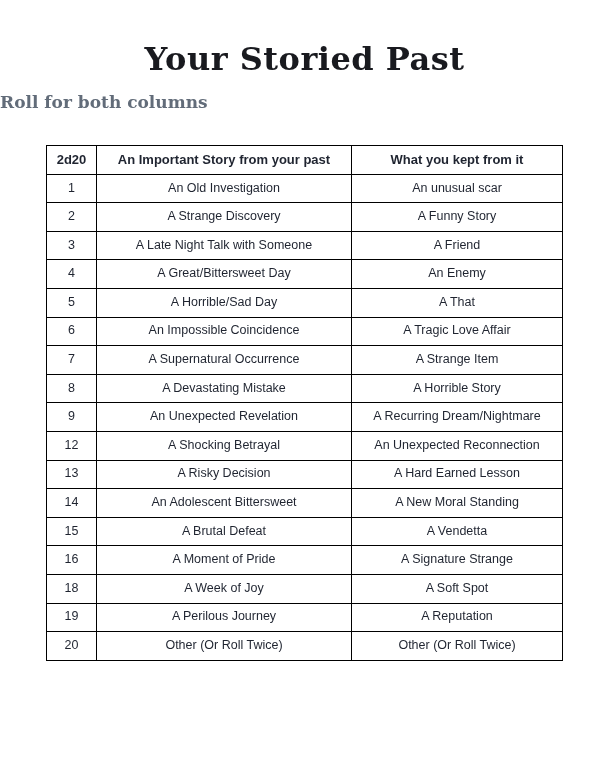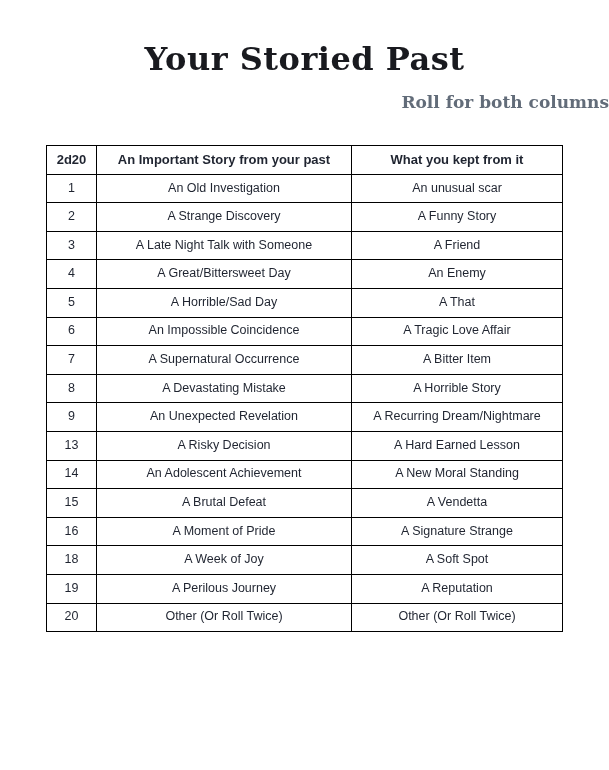--- a/index.html
+++ b/index.html
@@ -25,21 +25,21 @@
     text-align: center;
     font-family: "DejaVu Serif", serif;
     font-weight: 700;
     font-size: 32px;
     letter-spacing: 0.5px;
     color: #191a1f;
   }
   .page-subtitle {
     margin: 0;
     padding-top: 14px;
-    text-align: right;
+    text-align: left;
     font-family: "DejaVu Serif", serif;
     font-weight: 700;
     font-size: 17px;
     color: #626c79;
   }
   table.roll-table {
     border-collapse: collapse;
     table-layout: fixed;
     margin: 33px auto 0 auto;
     width: 516px;
@@ -114,40 +114,45 @@
         <td>A That</td>
       </tr>
       <tr>
         <td>6</td>
         <td>An Impossible Coincidence</td>
         <td>A Tragic Love Affair</td>
       </tr>
       <tr>
         <td>7</td>
         <td>A Supernatural Occurrence</td>
-        <td>A Bitter Item</td>
+        <td>A Strange Item</td>
       </tr>
       <tr>
         <td>8</td>
         <td>A Devastating Mistake</td>
         <td>A Horrible Story</td>
       </tr>
       <tr>
         <td>9</td>
         <td>An Unexpected Revelation</td>
         <td>A Recurring Dream/Nightmare</td>
       </tr>
       <tr>
+        <td>12</td>
+        <td>A Shocking Betrayal</td>
+        <td>An Unexpected Reconnection</td>
+      </tr>
+      <tr>
         <td>13</td>
         <td>A Risky Decision</td>
         <td>A Hard Earned Lesson</td>
       </tr>
       <tr>
         <td>14</td>
-        <td>An Adolescent Achievement</td>
+        <td>An Adolescent Bittersweet</td>
         <td>A New Moral Standing</td>
       </tr>
       <tr>
         <td>15</td>
         <td>A Brutal Defeat</td>
         <td>A Vendetta</td>
       </tr>
       <tr>
         <td>16</td>
         <td>A Moment of Pride</td>

